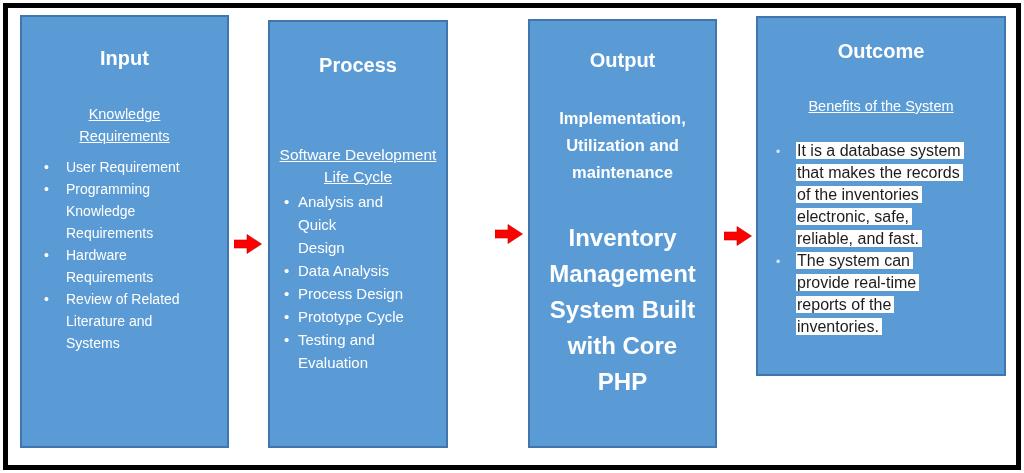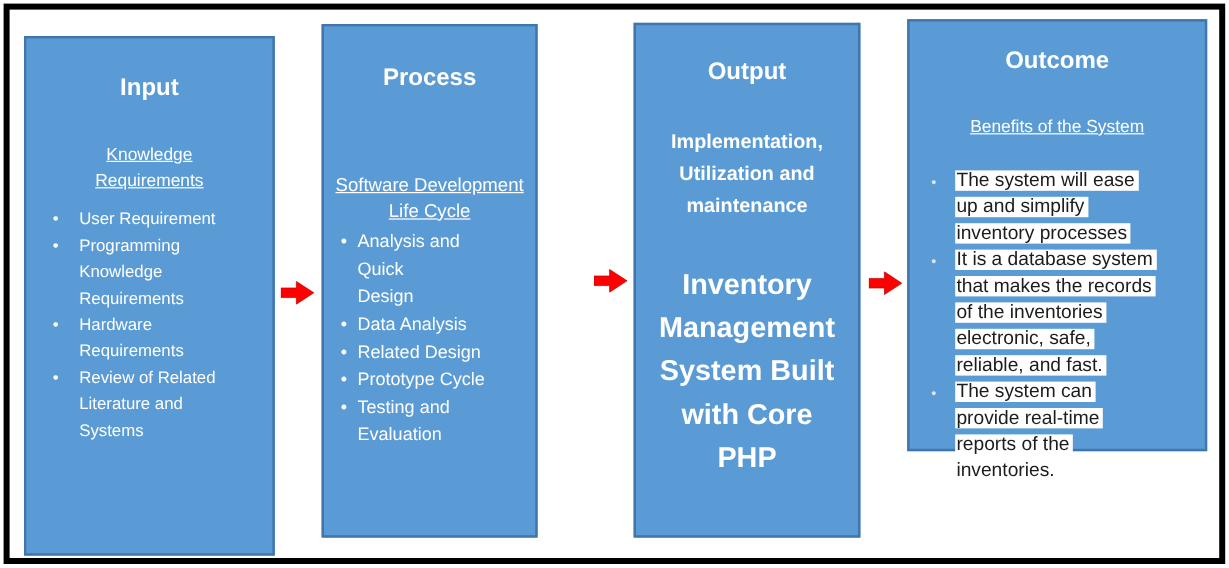--- a/index.html
+++ b/index.html
@@ -16,21 +16,21 @@
     color:#ffffff; box-sizing:border-box;
   }
   .box-title {
     text-align:center; font-weight:bold; font-size:20px; line-height:24px;
     white-space:pre-line;
   }
   .u-heading {
     text-align:center; text-decoration:underline; white-space:pre-line;
   }
   
-  .box-input  { left:20px;  top:30px; width:209px; height:433px; padding-top:29px; }
+  .box-input  { left:20px;  top:15px; width:209px; height:433px; padding-top:29px; }
   .box-input .u-heading { margin-top:33px; font-size:14.5px; line-height:22px; }
   .list-input {
     list-style:none; margin:9px 0 0 0; padding:0 14px 0 44px;
     font-size:14px; line-height:22px;
   }
   .list-input li { position:relative; white-space:pre-line; }
   .list-input li::before {
     content:"\2022"; position:absolute; left:-22px; top:0; font-size:14px;
   }
   
@@ -108,21 +108,21 @@
   </div>
 
   <div class="box box-process">
     <div class="box-title">Process</div>
     <div class="u-heading">Software Development
 Life Cycle</div>
     <ul class="list-process">
         <li>Analysis and Quick
 Design</li>
         <li>Data Analysis</li>
-        <li>Related Design</li>
+        <li>Process Design</li>
         <li>Prototype Cycle</li>
         <li>Testing and Evaluation</li>
       </ul>
   </div>
 
   <div class="arrow arrow-2">
     <svg viewBox="0 0 28 20" xmlns="http://www.w3.org/2000/svg">
       <polygon points="0,6 13,6 13,0.5 27.5,10 13,19.5 13,14 0,14" fill="#ff0000" stroke="#c00000" stroke-width="0.6"></polygon>
     </svg>
   </div>
@@ -142,23 +142,20 @@
   <div class="arrow arrow-3">
     <svg viewBox="0 0 28 20" xmlns="http://www.w3.org/2000/svg">
       <polygon points="0,6 13,6 13,0.5 27.5,10 13,19.5 13,14 0,14" fill="#ff0000" stroke="#c00000" stroke-width="0.6"></polygon>
     </svg>
   </div>
 
   <div class="box box-outcome">
     <div class="box-title">Outcome</div>
     <div class="u-heading">Benefits of the System</div>
     <ul class="list-outcome">
-        <li><span class="hl">The system will ease
-up and simplify
-inventory processes</span></li>
         <li><span class="hl">It is a database system
 that makes the records
 of the inventories
 electronic, safe,
 reliable, and fast.</span></li>
         <li><span class="hl">The system can
 provide real-time
 reports of the
 inventories.</span></li>
       </ul>

